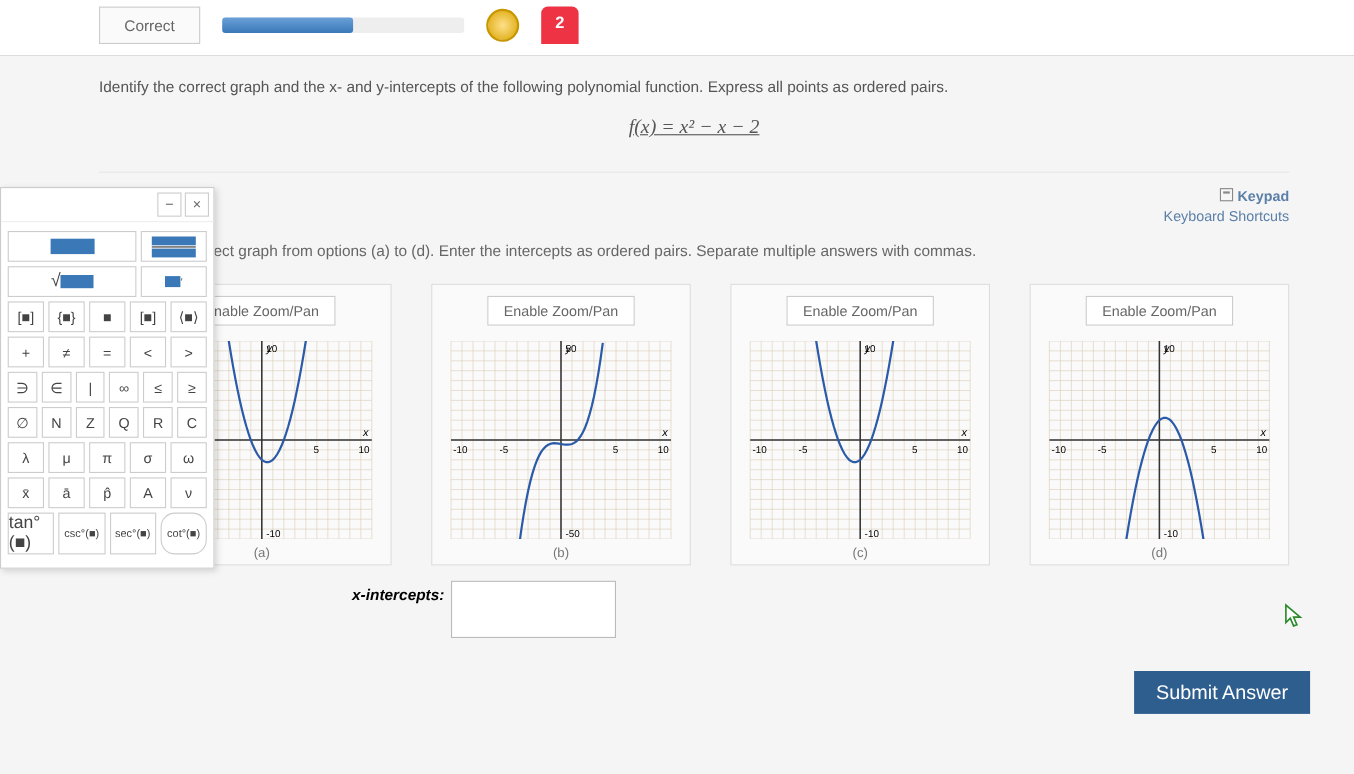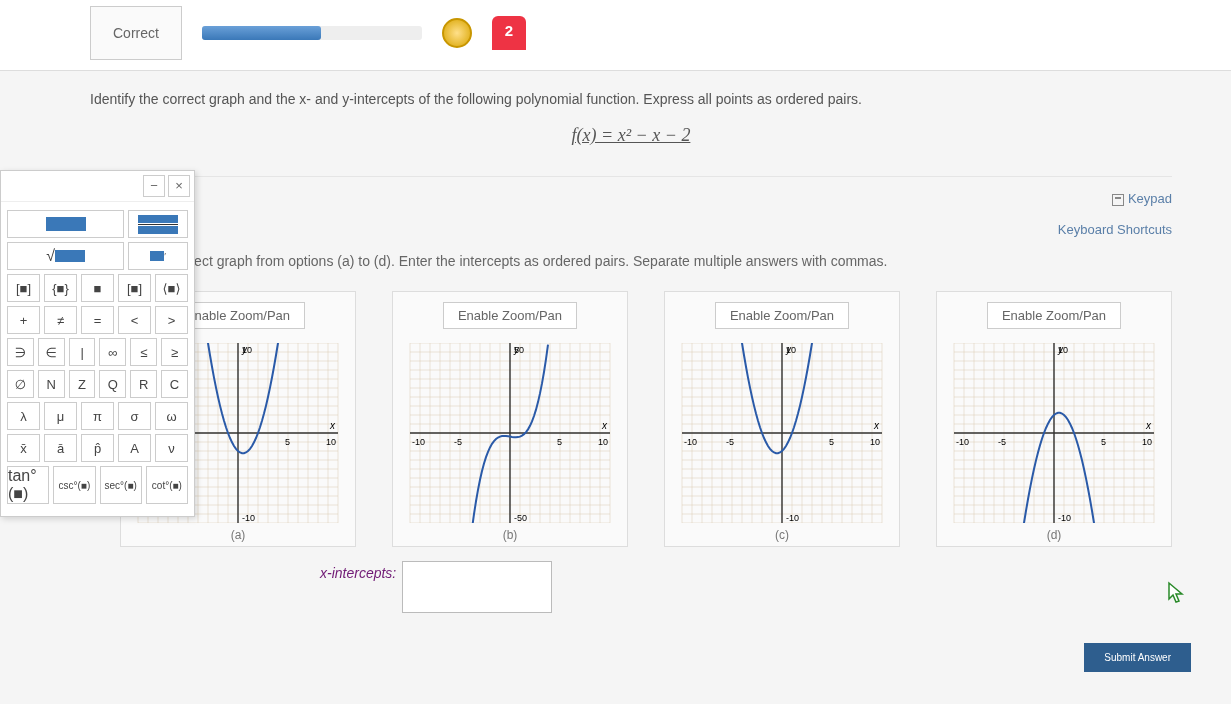--- a/index.html
+++ b/index.html
@@ -1,44 +1,44 @@
 <!DOCTYPE html>
 <html><head>
 <meta charset="utf-8">
 <style>
 * { box-sizing: border-box; margin: 0; padding: 0; }
 body { font-family: Arial, sans-serif; background: #f5f5f5; color: #555; font-size: 14px; }
 .top-bar { display: flex; align-items: center; padding: 6px 20px 10px 90px; background: #fff; border-bottom: 1px solid #ddd; }
 .q-title { font-weight: bold; color: #666; font-size: 15px; flex: 1; }
-.correct-box { border: 1px solid #ccc; padding: 18px 22px; color: #666; background: #fafafa; margin-right: 20px; }
+.correct-box { border: 1px solid #ccc; padding: 8px 22px; color: #666; background: #fafafa; margin-right: 20px; }
 .progress-wrap { width: 220px; height: 14px; background: #eee; border-radius: 3px; margin-right: 20px; position: relative; }
 .progress-fill { width: 54%; height: 100%; background: linear-gradient(#6aa0d8,#3a78b8); border-radius: 3px; }
 .coin { width: 30px; height: 30px; border-radius: 50%; background: radial-gradient(#ffe08a,#d9a400); border: 2px solid #c89600; margin-right: 20px; }
 .heart { width: 34px; height: 34px; background: #e34; border-radius: 6px 6px 0 0; position: relative; color:#fff; text-align:center; line-height:30px; font-weight:bold; font-size:15px; }
 .main { padding: 20px 59px 20px 90px; position: relative; }
 .prompt { color: #555; margin-bottom: 18px; }
 .formula { text-align: center; font-family: 'Times New Roman', serif; font-size: 18px; font-style: italic; margin-bottom: 30px; text-decoration: underline; }
 .answer-hdr { display:flex; justify-content:space-between; align-items:flex-start; padding-top:14px; border-top:1px solid #e5e5e5;}
 .answer-label { font-weight:bold; color:#777; }
 .kb-links { text-align:right; color:#5a7fa8; font-size:13px; }
-.kb-links .kp { display:inline-flex; align-items:flex-end; gap:4px; margin-bottom:16px;}
+.kb-links .kp { display:inline-flex; align-items:flex-start; gap:4px; margin-bottom:3px;font-weight:bold;}
 .kp-icon{width:12px;height:12px;border:1px solid #888;display:inline-block;position:relative;}
 .kp-icon::before{content:"";position:absolute;left:2px;right:2px;top:2px;bottom:6px;background:#888;}
 .instr { color:#666; margin: 16px 0 22px 80px; }
 .graphs { display:flex; gap:36px; margin-left:30px; }
 .graph-card { flex:1; border:1px solid #ddd; background:#fafafa; padding:10px 8px 4px; text-align:center; }
 .zoom-btn { display:inline-block; border:1px solid #ccc; background:#fff; padding:5px 14px; font-size:13px; color:#666; margin-bottom:14px; }
 .plot { width:100%; height:180px; }
 .cap { color:#777; font-size:12px; margin-top:2px;}
 .inputs-row { display:flex; gap:260px; margin:14px 0 0 230px; align-items:flex-start;}
 .inp-group { display:flex; align-items:flex-start; gap:6px;}
-.inp-label { font-style:italic; color:#701a75; padding-top:4px;}
+.inp-label { font-style:italic; color:#000000; padding-top:4px;font-weight:bold;}
 .inp-box { width:150px; height:52px; border:1px solid #bbb; background:#fff;}
 .submit-row { text-align:right; padding:10px 40px 0 0;}
-.submit-btn { background:#2e5e8e; color:#fff; border:none; padding:9px 20px; font-size:10px;}
+.submit-btn { background:#2e5e8e; color:#fff; border:none; padding:9px 20px; font-size:18px;}
 
 .keypad { position:absolute; left:0; top:170px; width:195px; background:#fff; border:1px solid #ccc; box-shadow:2px 2px 6px rgba(0,0,0,.15); font-size:13px;}
 .kp-top{display:flex;justify-content:flex-end;padding:4px;border-bottom:1px solid #eee;}
 .kp-top span{border:1px solid #ccc;width:22px;height:22px;text-align:center;line-height:20px;margin-left:3px;color:#666;}
 .kp-body{padding:8px 6px;}
 .kp-row{display:flex;gap:4px;margin-bottom:4px;}
 .kp-cell{flex:1;border:1px solid #ccc;min-height:28px;display:flex;align-items:center;justify-content:center;background:#fff;color:#444;font-size:13px;}
 .kp-frac{flex-direction:column;gap:1px;}
 .kp-frac div{width:70%;height:8px;background:#3a78b8;}
 .kp-sqrt{position:relative;}
@@ -397,16 +397,16 @@
         <div class="kp-cell">x̄</div>
         <div class="kp-cell">ā</div>
         <div class="kp-cell">p̂</div>
         <div class="kp-cell">A</div>
         <div class="kp-cell">ν</div>
       </div>
     <div class="kp-row" id="kp-trig2">
         <div class="kp-cell" style="font-size: 16px;">tan°(■)</div>
         <div class="kp-cell" style="font-size: 10px;">csc°(■)</div>
         <div class="kp-cell" style="font-size: 10px;">sec°(■)</div>
-        <div class="kp-cell" style="font-size: 10px;">cot°(■)</div>
+        <div class="kp-cell" style="font-size: 10px; border-radius: 13px;">cot°(■)</div>
       </div>
   </div>
 </div>
 
 </body></html>

